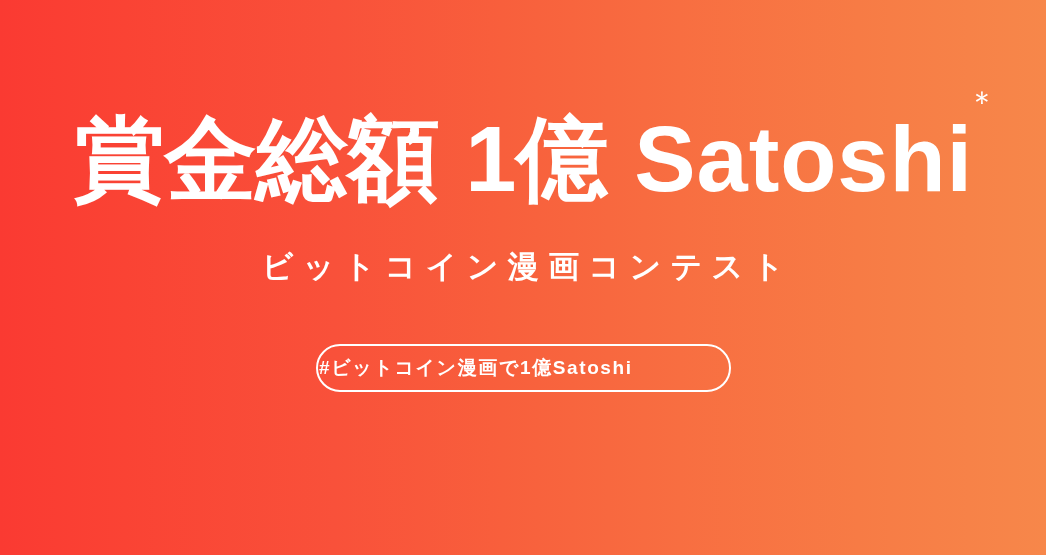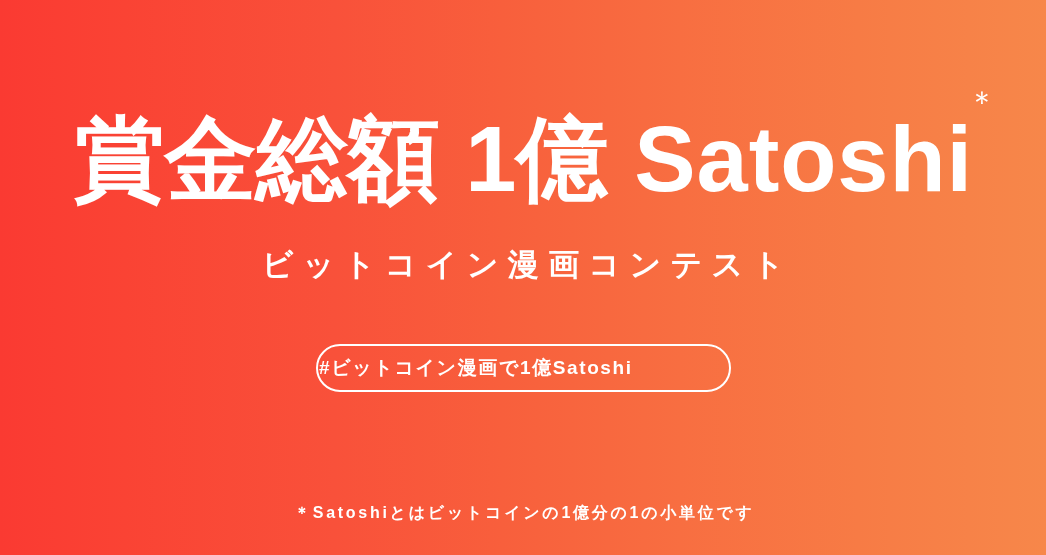--- a/index.html
+++ b/index.html
@@ -88,21 +88,20 @@
   
   .subheadline {
     margin-top: 37px;
     font-size: 31px;
     font-weight: 700;
     line-height: 1;
     letter-spacing: 0.30em;
     text-indent: 0.30em;
     white-space: nowrap;
     color: #ffffff;
-    font-family: Liberation Mono, monospace;
   }
 
   
   .hashtag-pill {
     margin-top: 36px;
     width: 415px;
     height: 48px;
     box-sizing: border-box;
     border: 2px solid #ffffff;
     border-radius: 999px;
@@ -148,15 +147,14 @@
     <h1 class="headline"><span class="seg-jp">賞金総額</span><span class="seg-gap"></span><span class="seg-amount">1億</span><span class="seg-gap"></span><span class="seg-unit">Satoshi</span></h1>
     <span class="asterisk-mark">＊</span>
   </div>
 
   <h2 class="subheadline">ビットコイン漫画コンテスト</h2>
 
   <div class="hashtag-pill">
     <span class="pill-text">#ビットコイン漫画で1億Satoshi</span>
   </div>
 
-  <p class="footnote">＊Satoshiとはビットコインの1億分の1の小単位です</p>
 
 </div>
 
 </body></html>

